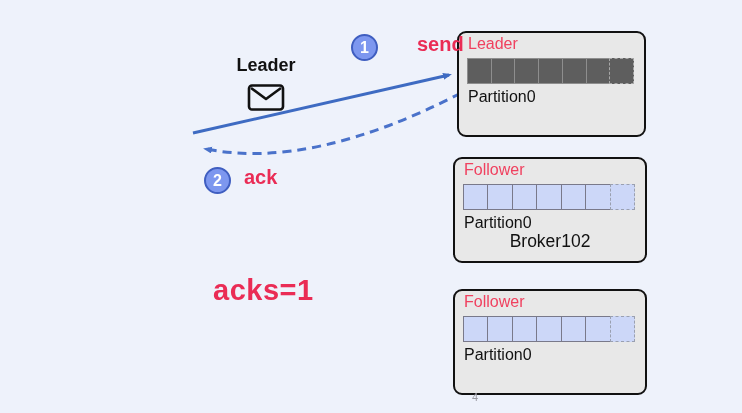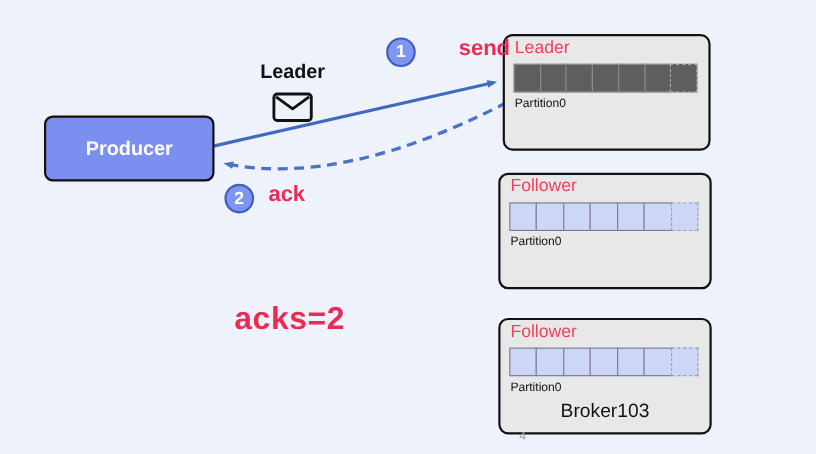--- a/index.html
+++ b/index.html
@@ -47,21 +47,21 @@
   .broker.b102{left:453px;top:157px;width:190px;}
   .broker.b103{left:453px;top:289px;width:190px;}
   .broker .role{position:absolute;left:9px;top:2px;font-size:16px;color:var(--role-red);}
   .broker .cells{position:absolute;left:8px;right:10px;top:25px;height:26px;display:flex;}
   .cell{flex:1;box-sizing:border-box;margin-left:-1px;}
   .cell:first-child{margin-left:0;}
   .cell.dark{background:var(--leader-cell);border:1px solid var(--leader-cell-border);}
   .cell.light{background:var(--follower-cell);border:1px solid var(--follower-cell-border);}
   .cell.dashed.dark{border:1.5px dashed #a8a8a8;}
   .cell.dashed.light{border:1.5px dashed #9aa0b0;}
-  .broker .partition{position:absolute;left:9px;top:55px;font-size:11px;color:var(--ink);}
+  .broker .partition{position:absolute;left:9px;top:55px;font-size:16px;color:var(--ink);}
   .broker .name{position:absolute;left:0;right:0;top:72px;text-align:center;font-size:17.5px;color:var(--ink);}
 
   .page-num{position:absolute;left:472px;top:391px;font-size:11px;color:#9a9aa2;z-index:2;}
 </style>
 </head>
 <body>
 
 <div class="stage" style="background: rgb(238, 242, 251);">
 
   <svg class="arrows" viewBox="0 0 742 413">
@@ -70,41 +70,38 @@
         <path d="M0,0 L9,3.5 L0,7 z" class="head-send"></path>
       </marker>
       <marker id="ah-ack" markerWidth="10" markerHeight="8" refX="6" refY="3.5" orient="auto" markerUnits="userSpaceOnUse">
         <path d="M0,0 L9,3.5 L0,7 z" class="head-ack"></path>
       </marker>
     </defs>
     <line class="arrow-send" x1="193" y1="133" x2="449" y2="75" marker-end="url(#ah-send)"></line>
     <path class="arrow-ack" d="M461,93 Q312,170 206,149" marker-end="url(#ah-ack)"></path>
   </svg>
 
-  <div class="producer">
-    <span>Producer</span>
-  </div>
 
   <div class="message-label">Leader</div>
   <svg class="envelope" width="38" height="29" viewBox="0 0 38 29">
     <rect x="2" y="2.5" width="34" height="24" rx="3" fill="#eef2fb" stroke="#111" stroke-width="2.6"></rect>
     <path d="M4,5 L19,16 L34,5" fill="none" stroke="#111" stroke-width="2.6" stroke-linejoin="round"></path>
   </svg>
 
   <div class="badge one">
     <span>1</span>
   </div>
   <div class="step-label send">send</div>
 
   <div class="badge two">
     <span>2</span>
   </div>
   <div class="step-label ack">ack</div>
 
-  <div class="caption">acks=2</div>
+  <div class="caption">acks=1</div>
 
   <div class="broker b101">
     <div class="role">Leader</div>
     <div class="cells">
         <div class="cell dark"></div>
         <div class="cell dark"></div>
         <div class="cell dark"></div>
         <div class="cell dark"></div>
         <div class="cell dark"></div>
         <div class="cell dark"></div>
@@ -118,31 +115,31 @@
     <div class="cells">
         <div class="cell light"></div>
         <div class="cell light"></div>
         <div class="cell light"></div>
         <div class="cell light"></div>
         <div class="cell light"></div>
         <div class="cell light"></div>
         <div class="cell light dashed"></div>
       </div>
     <div class="partition">Partition0</div>
+    <div class="name">Broker102</div>
   </div>
 
   <div class="broker b103">
     <div class="role">Follower</div>
     <div class="cells">
         <div class="cell light"></div>
         <div class="cell light"></div>
         <div class="cell light"></div>
         <div class="cell light"></div>
         <div class="cell light"></div>
         <div class="cell light"></div>
         <div class="cell light dashed"></div>
       </div>
     <div class="partition">Partition0</div>
-    <div class="name">Broker103</div>
   </div>
 
   <div class="page-num">4</div>
 </div>
 
 </body></html>

